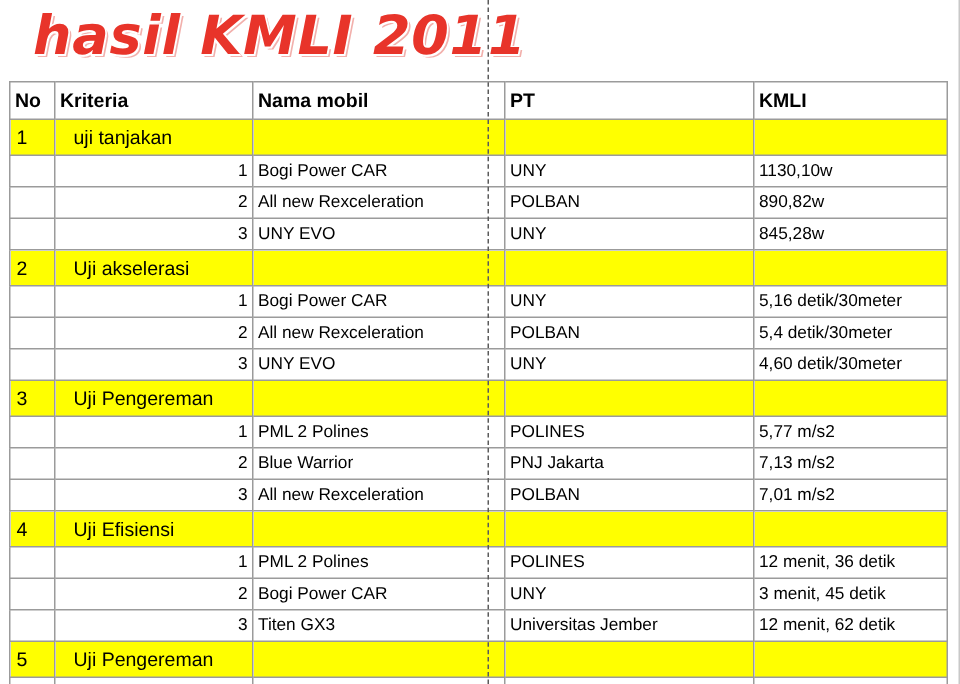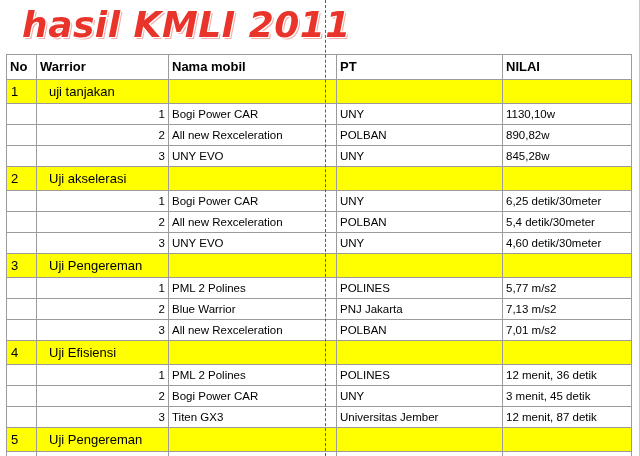--- a/index.html
+++ b/index.html
@@ -123,24 +123,24 @@
     <colgroup>
       <col class="c-no">
       <col class="c-krit">
       <col class="c-nama">
       <col class="c-pt">
       <col class="c-nilai">
     </colgroup>
     <tbody id="table-body">
         <tr class="header">
           <td>No</td>
-          <td>Warrior</td>
+          <td>Kriteria</td>
           <td>Nama mobil</td>
           <td>PT</td>
-          <td>NILAI</td>
+          <td>KMLI</td>
         </tr>
         <tr class="section">
           <td class="sec-no">1</td>
           <td>uji tanjakan</td>
           <td></td>
           <td></td>
           <td></td>
         </tr>
         <tr class="item">
           <td></td>
@@ -168,21 +168,21 @@
           <td>Uji akselerasi</td>
           <td></td>
           <td></td>
           <td></td>
         </tr>
         <tr class="item">
           <td></td>
           <td class="num">1</td>
           <td>Bogi Power CAR</td>
           <td>UNY</td>
-          <td>6,25 detik/30meter</td>
+          <td>5,16 detik/30meter</td>
         </tr>
         <tr class="item">
           <td></td>
           <td class="num">2</td>
           <td>All new Rexceleration</td>
           <td>POLBAN</td>
           <td>5,4 detik/30meter</td>
         </tr>
         <tr class="item">
           <td></td>
@@ -238,21 +238,21 @@
           <td class="num">2</td>
           <td>Bogi Power CAR</td>
           <td>UNY</td>
           <td>3 menit, 45 detik</td>
         </tr>
         <tr class="item">
           <td></td>
           <td class="num">3</td>
           <td>Titen GX3</td>
           <td>Universitas Jember</td>
-          <td>12 menit, 87 detik</td>
+          <td>12 menit, 62 detik</td>
         </tr>
         <tr class="section">
           <td class="sec-no">5</td>
           <td>Uji Pengereman</td>
           <td></td>
           <td></td>
           <td></td>
         </tr>
         <tr class="item">
           <td></td>

